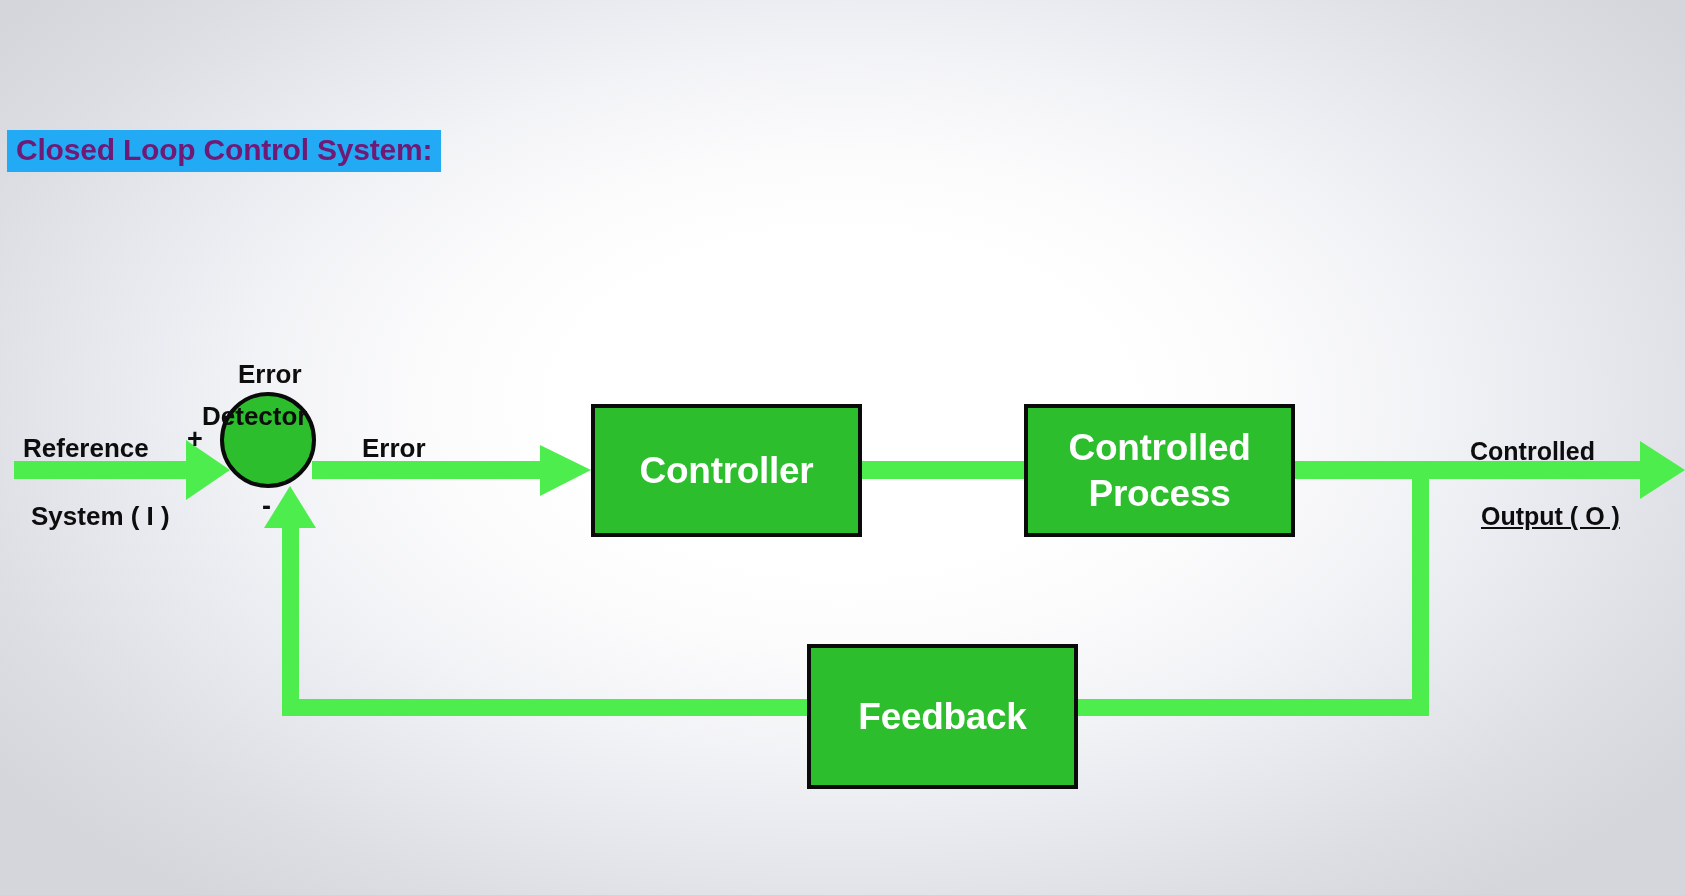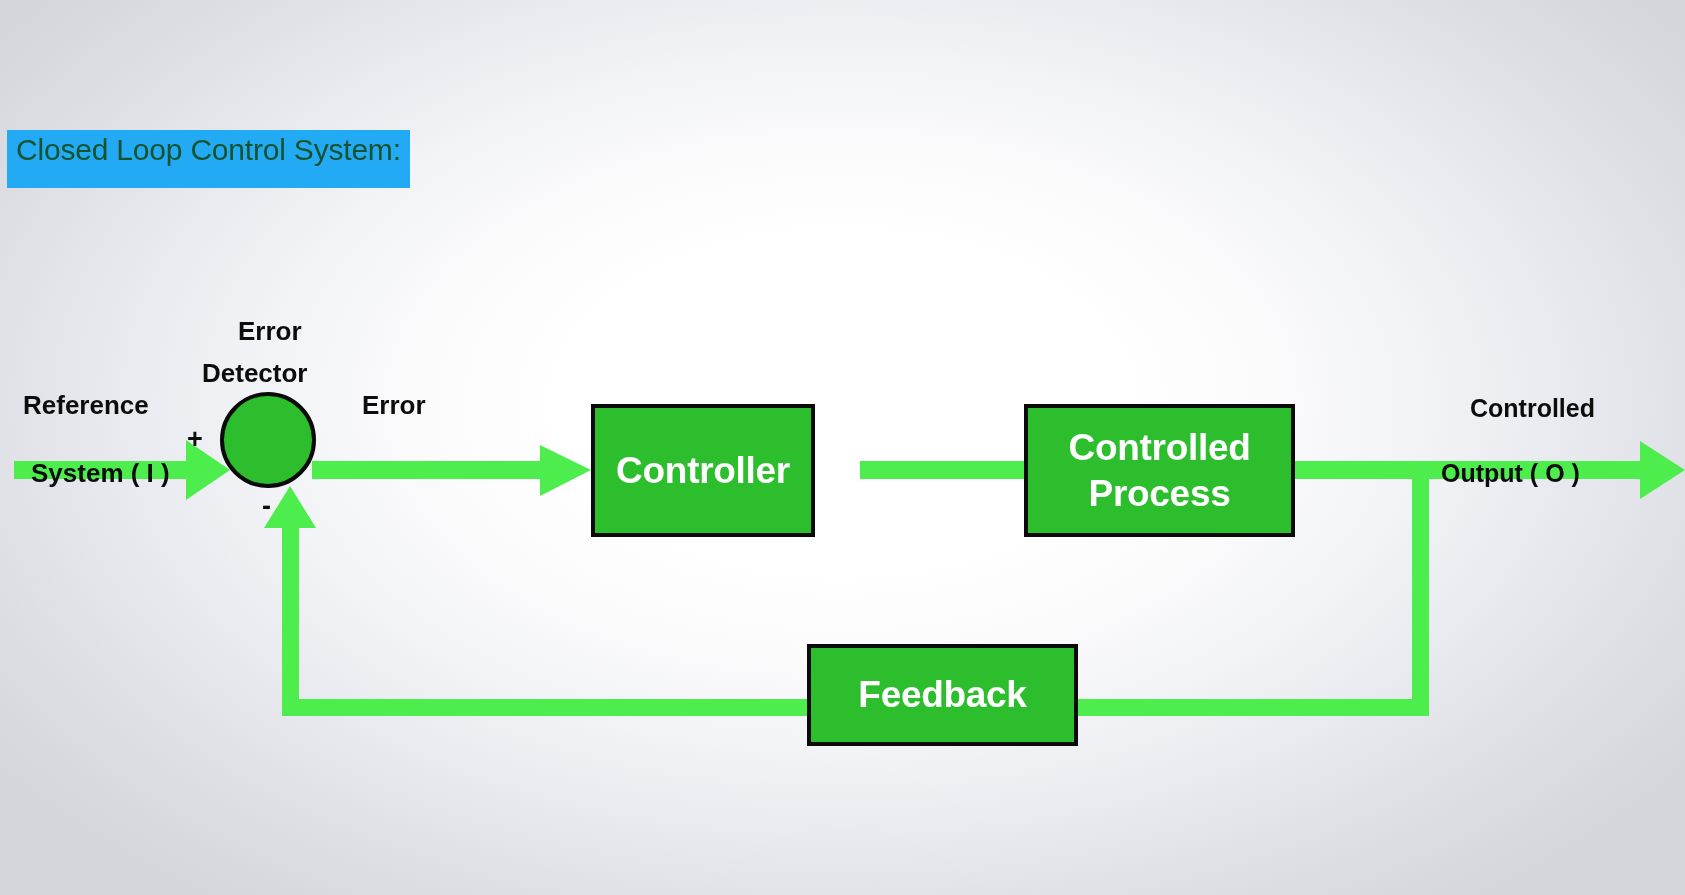--- a/index.html
+++ b/index.html
@@ -34,36 +34,37 @@
     width: 1685px;
     height: 895px;
   }
 
   
   .title-highlight {
     position: absolute;
     left: 7px;
     top: 130px;
     background: #22AAF5;
-    padding: 3px 9px 22px 9px;
-    color: #14532d;
+    padding: 3px 9px 6px 9px;
+    color: #701a75;
     font-size: 30px;
-    font-weight: normal;
+    font-weight: bold;
     letter-spacing: -0.2px;
     line-height: 1.1;
     white-space: nowrap;
   }
 
   
   .lbl {
     position: absolute;
     color: #0d0d0d;
     font-weight: bold;
     white-space: nowrap;
     line-height: 1.15;
+    margin-top: 43px;
   }
   .lbl-22 { font-size: 25px; }
   .lbl-24 { font-size: 26px; }
 
   
   .box {
     position: absolute;
     background: #2CBE2C;
     border: 4px solid #0a0a0a;
     box-sizing: border-box;
@@ -136,29 +137,29 @@
   <div class="lbl lbl-24" style="left:31px; top:459px;">System ( I )</div>
 
   <div class="lbl lbl-24" style="left:238px; top:317px;">Error</div>
   <div class="lbl lbl-24" style="left:202px; top:359px;">Detector</div>
 
   <div class="sign" style="left:187px; top:426px;">+</div>
   <div class="sign" style="left:262px; top:493px;">-</div>
 
   <div class="lbl lbl-24" style="left:362px; top:391px;">Error</div>
 
-  <div class="box" style="left:591px; top:404px; width:224px; height:133px;">
+  <div class="box" style="left:591px; top:404px; width:271px; height:133px;">
     <span>Controller</span>
   </div>
 
   <div class="box" style="left:1024px; top:404px; width:271px; height:133px; flex-direction:column;">
     <span>Controlled</span>
     <span>Process</span>
   </div>
 
-  <div class="box" style="left:807px; top:644px; width:271px; height:102px; flex-direction:column;">
+  <div class="box" style="left:807px; top:644px; width:271px; height:145px; flex-direction:column;">
     <span>Feedback</span>
   </div>
 
   <div class="lbl lbl-22" style="left:1470px; top:394px;">Controlled</div>
-  <div class="lbl lbl-22" style="left:1441px; top:459px;">Output ( O )</div>
+  <div class="lbl lbl-22" style="left:1481px; top:459px;text-decoration:underline;">Output ( O )</div>
 
 </div>
 
 </body></html>

